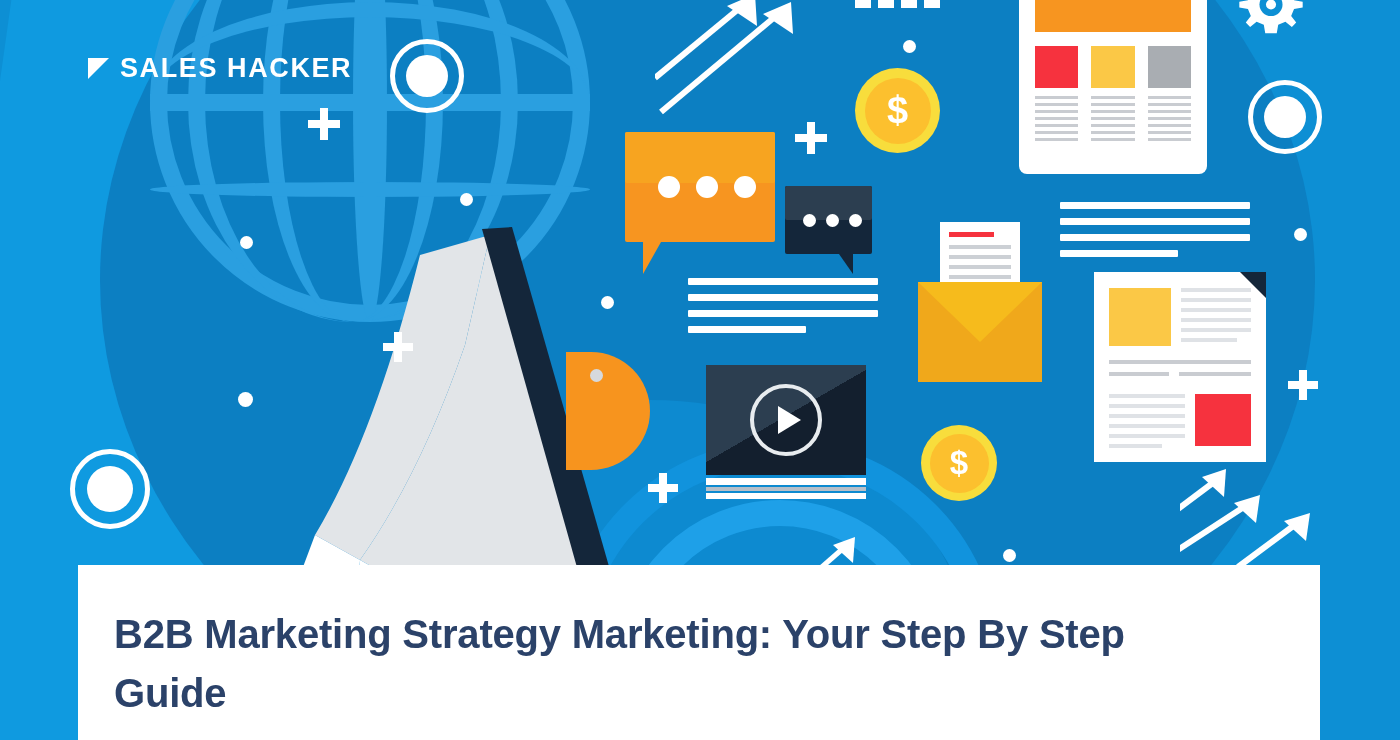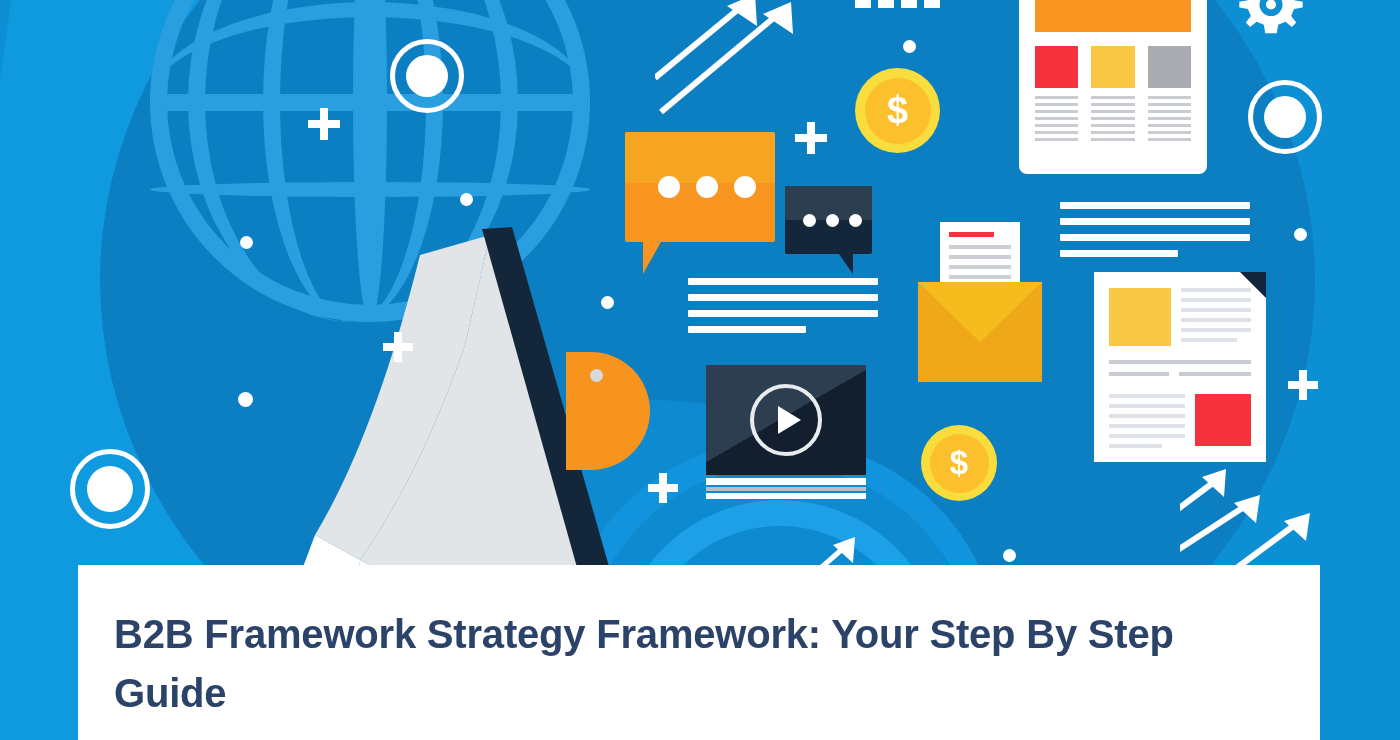--- a/index.html
+++ b/index.html
@@ -497,18 +497,22 @@
     <polygon points="46,14 44,42 22,22" fill="#ffffff"></polygon>
     <polygon points="80,40 76,68 54,48" fill="#ffffff"></polygon>
     <polygon points="130,58 126,86 104,66" fill="#ffffff"></polygon>
   </svg>
 
   <svg style="position:absolute;left:795px;top:525px;width:80px;height:70px;" viewBox="0 0 80 70" xmlns="http://www.w3.org/2000/svg">
     <line x1="4" y1="62" x2="52" y2="20" stroke="#ffffff" stroke-width="5" fill="none"></line>
     <polygon points="60,12 58,38 38,20" fill="#ffffff"></polygon>
   </svg>
 
+  <div class="logo">
+    <span class="mark"></span>
+    <span class="word">SALES HACKER</span>
+  </div>
 
   <div class="title-card">
-    <h1>B2B Framework Strategy Framework: Your Step By Step Guide</h1>
+    <h1>B2B Marketing Strategy Marketing: Your Step By Step Guide</h1>
   </div>
 
 </div>
 
 </body></html>

